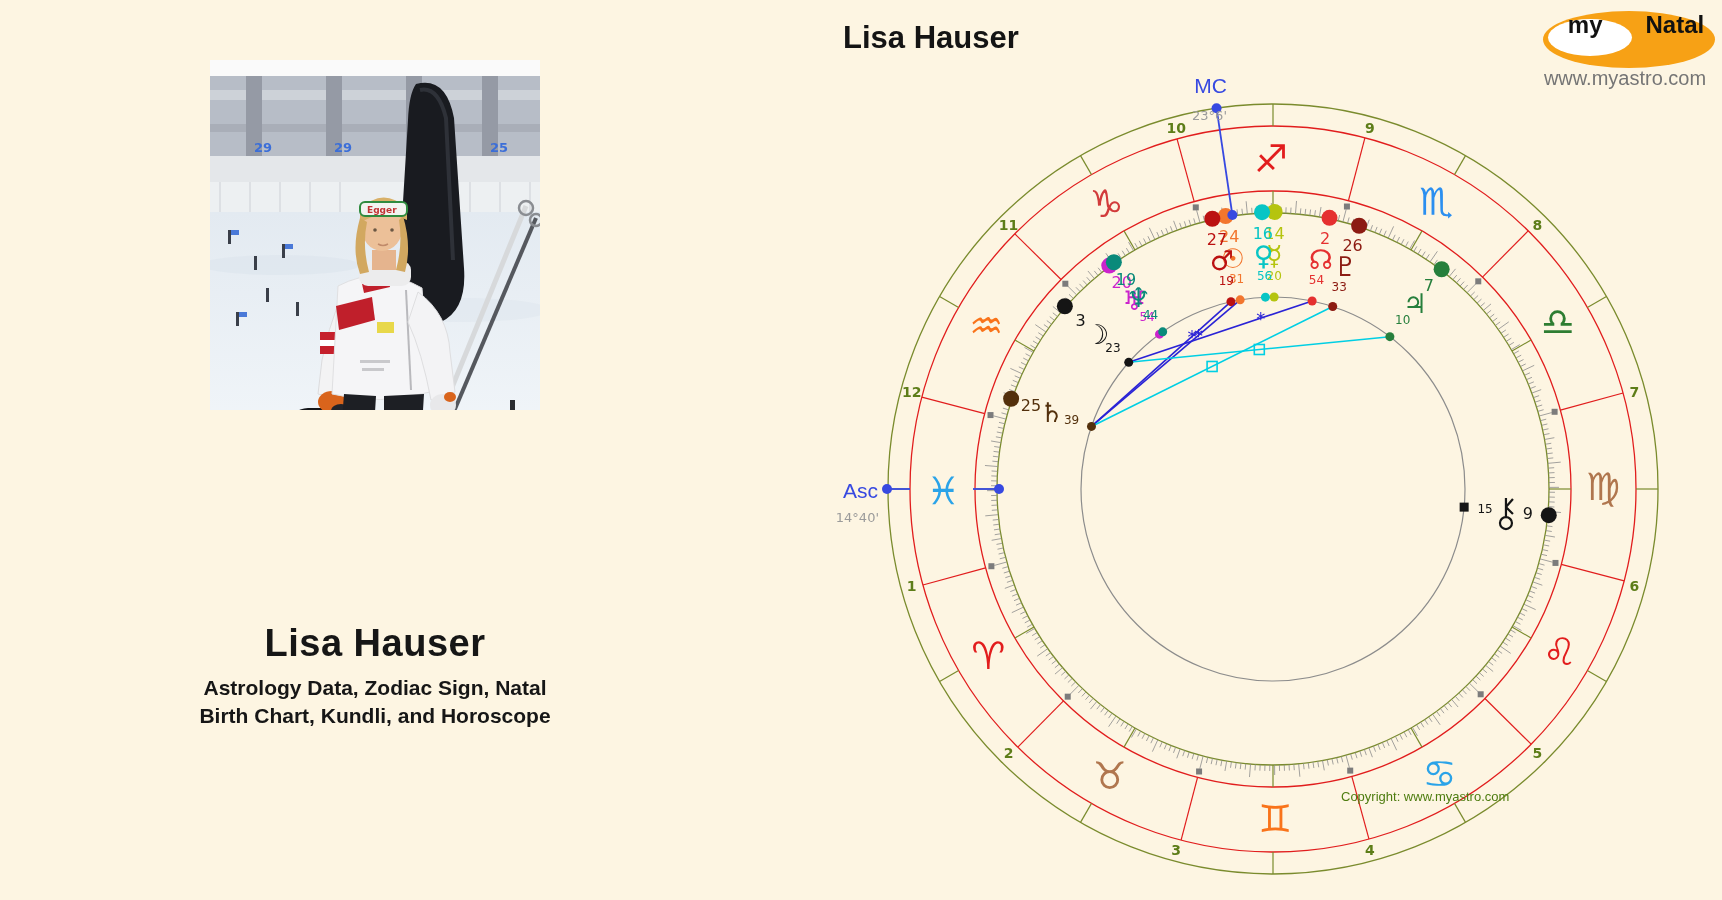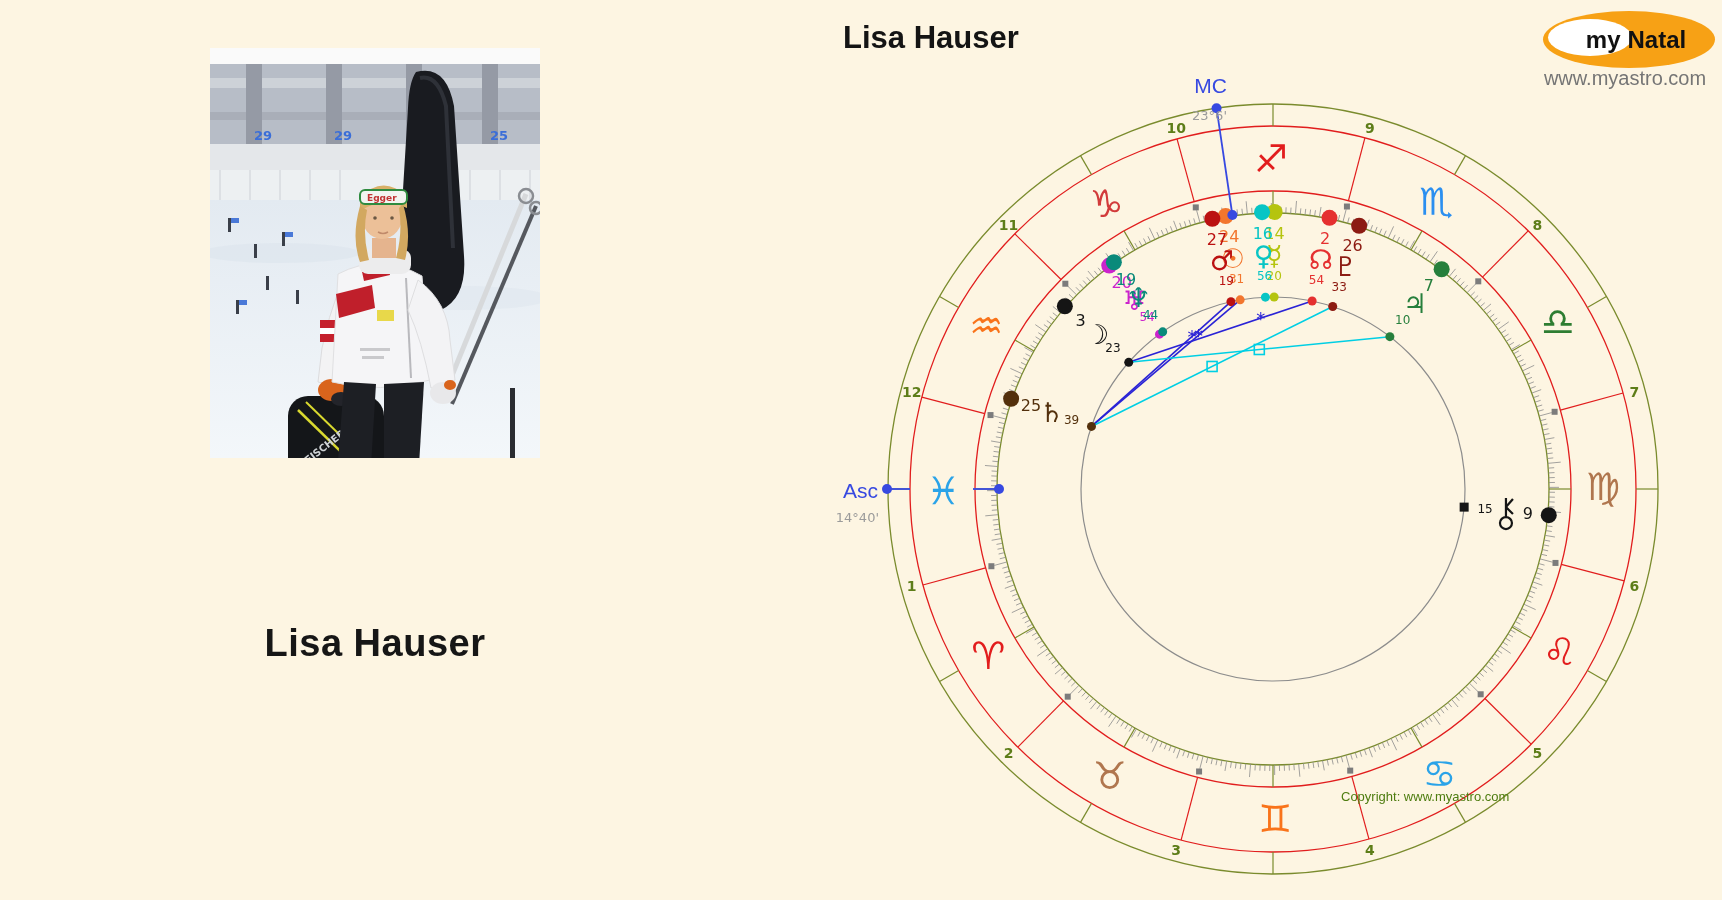--- a/index.html
+++ b/index.html
@@ -1,31 +1,31 @@
 <!DOCTYPE html>
 <html><head>
 <meta charset="utf-8">
 <style>
   html,body{margin:0;padding:0;}
   body{width:1722px;height:900px;position:relative;overflow:hidden;
        background:#fdf5e2;font-family:"Liberation Sans",sans-serif;}
   .abs{position:absolute;}
-  .photo{left:210px;top:48px;width:330px;height:410px;overflow:hidden;}
+  .photo{left:210px;top:60px;width:330px;height:350px;overflow:hidden;}
   .left-title{left:145px;top:622px;width:460px;text-align:center;
       font-size:38px;font-weight:bold;color:#161616;letter-spacing:.5px;}
   .left-sub{left:125px;top:674px;width:500px;text-align:center;
       font-size:21px;font-weight:bold;color:#161616;line-height:28px;}
   .chart-title{left:843px;top:20px;font-size:31px;font-weight:bold;color:#141414;}
   .logo{left:1543px;top:11px;width:172px;height:57px;background:#f7a115;
       border-radius:50%;}
   .logo-white{position:absolute;left:5px;top:8px;width:84px;height:37px;
       background:#fff;border-radius:50%;}
   .logo-text{position:absolute;left:0;top:0;width:100%;height:100%;
-      display:flex;align-items:center;justify-content:center;
-      font-size:24px;font-weight:600;color:#111;padding-left:14px;box-sizing:border-box;}
+      display:flex;align-items:flex-start;justify-content:center;
+      font-size:24px;font-weight:600;color:#111;padding-left:14px;box-sizing:border-box;gap:18px;}
   .logo-text .sp{width:7px;display:inline-block;}
   .website{left:1535px;top:67px;width:180px;text-align:center;font-size:20px;color:#757575;}
   .copyright{left:1341px;top:789px;font-size:13px;color:#4d7c0f;}
   #chart-svg{position:absolute;left:0;top:0;}
   .tmid{text-anchor:middle;dominant-baseline:central;}
   .glyphfont{font-family:"DejaVu Sans",sans-serif;}
   .numfont{font-family:"DejaVu Sans",sans-serif;}
   .axisfont{font-family:"Liberation Sans",sans-serif;}
   .photo-num{font-family:"DejaVu Sans",sans-serif;font-weight:bold;}
 </style>
@@ -134,20 +134,22 @@
     <path d="M168 184 Q173 187 178 184" stroke="#c08a6a" fill="none" stroke-width="1.5"></path>
     <rect x="150" y="142" width="47" height="14" rx="5" fill="#f2f4f0" stroke="#2f8b3f" stroke-width="2"></rect>
     <text x="157" y="153" font-size="9" fill="#c23333" class="photo-num">Egger</text>
   </g>
   <rect x="300" y="340" width="5" height="70" fill="#2a2c31"></rect>
 </svg>
 </div>
 
 <div class="abs left-title">Lisa Hauser</div>
 <div class="abs left-sub">
+  <div>Astrology Data, Zodiac Sign, Natal</div>
+  <div>Birth Chart, Kundli, and Horoscope</div>
 </div>
 
 <div class="abs chart-title">Lisa Hauser</div>
 <div class="abs logo">
   <div class="logo-white"></div>
   <div class="logo-text">
       <span>my</span>
       <span class="sp"></span>
       <span>Natal</span>
     </div>

